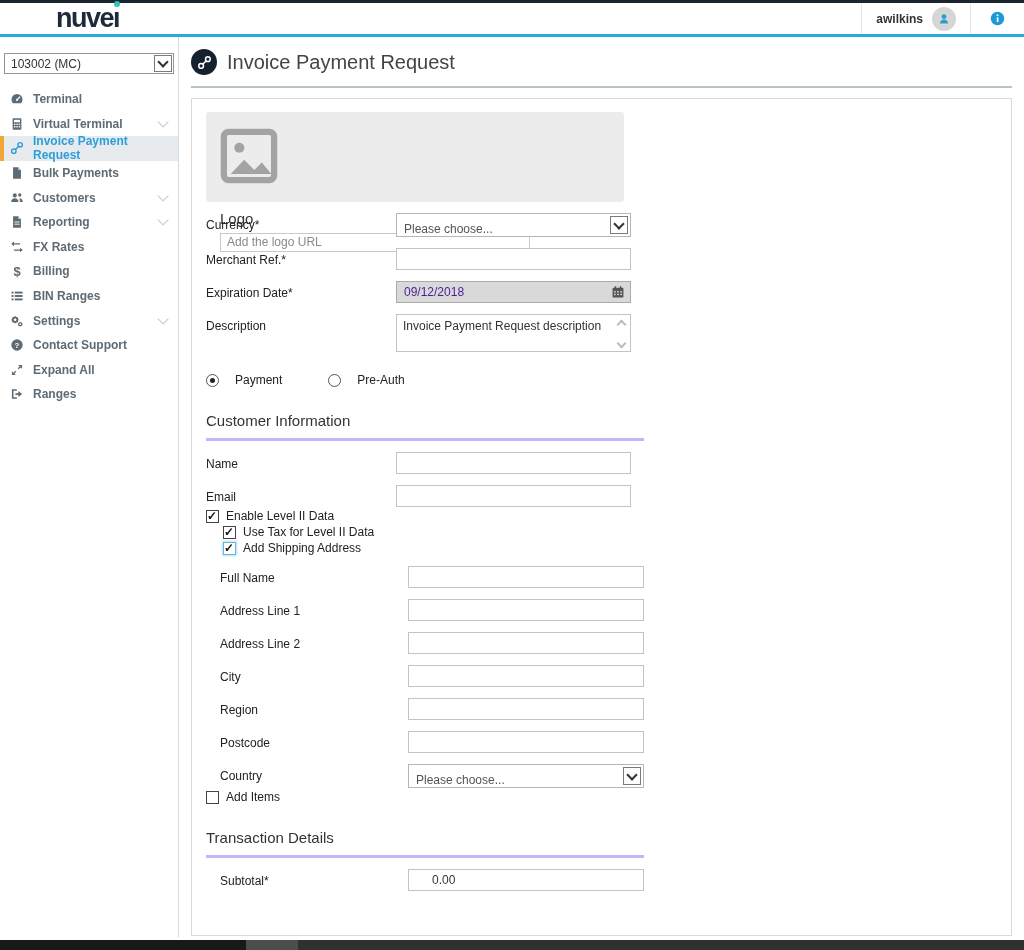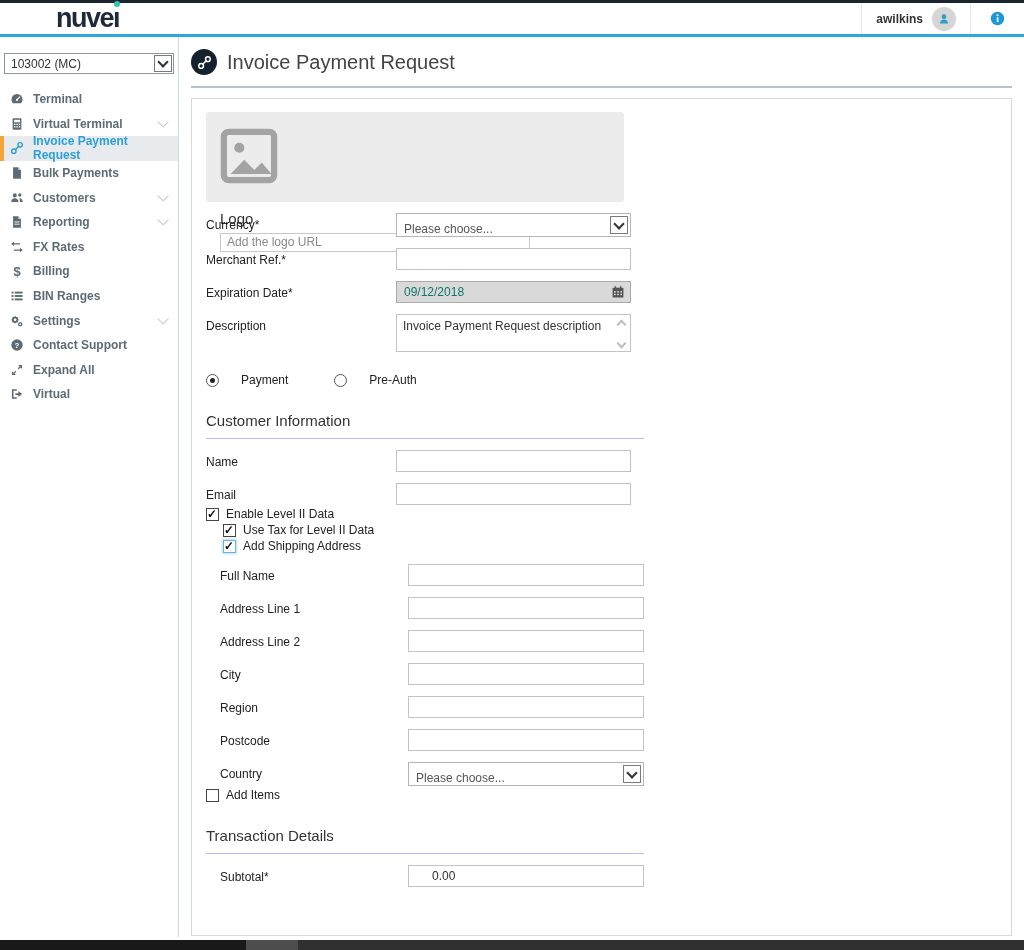--- a/index.html
+++ b/index.html
@@ -61,34 +61,34 @@
   .frow > label { width:190px; flex:none; font-size:12px; color:#222; padding-top:5px; }
   .frow.ship > label { width:202px; padding-left:14px; }
   .ctl { width:235px; position:relative; }
   .frow.ship .ctl { width:236px; }
   input.txt { width:100%; height:22px; border:1px solid #c3c3c3; font:12px "Liberation Sans", sans-serif;
     padding:0 23px; color:#333; }
   .fselect { position:relative; height:24px; border:1px solid #b5b5b5; background:#fff; display:flex;
     align-items:flex-end; padding-left:7px; font-size:12px; color:#555; cursor:pointer; }
   .fselect .sel-btn { right:2px; top:2px; bottom:2px; }
   .date-field { position:relative; height:22px; background:#d9d9d9; border:1px solid #ababab; display:flex;
-    align-items:center; padding:0 7px; font-size:12px; color:#0f766e; }
+    align-items:center; padding:0 7px; font-size:12px; color:#4c1d95; }
   .cal-ico { position:absolute; right:5px; top:3px; }
   textarea.desc { width:100%; height:38px; border:1px solid #c3c3c3; resize:none;
     font:12px "Liberation Sans", sans-serif; padding:4px 18px 3px 6px; color:#333; overflow:hidden; }
   .ta-chev { position:absolute; right:6px; width:7px; height:7px; }
   .ta-up { top:7px; border-left:2px solid #bdbdbd; border-top:2px solid #bdbdbd; transform:rotate(45deg); }
   .ta-down { bottom:9px; border-right:2px solid #bdbdbd; border-bottom:2px solid #bdbdbd; transform:rotate(45deg); }
 
   .radio-row { display:flex; gap:46px; margin-top:17px; padding-left:8px; }
-  .radio-opt { display:flex; align-items:center; gap:22px; font-size:12px; color:#222; cursor:pointer; }
+  .radio-opt { display:flex; align-items:center; gap:16px; font-size:12px; color:#222; cursor:pointer; }
   .radio { width:13px; height:13px; border:1px solid #555; border-radius:50%; background:#fff; position:relative; flex:none; }
   .radio.sel::after { content:""; position:absolute; left:3px; top:3px; width:5px; height:5px; border-radius:50%; background:#222; }
 
-  .sect { margin:25px 0 0 8px; font-size:15px; color:#333; padding-bottom:9px; border-bottom:1px solid #c4b5fd; width:438px; }
+  .sect { margin:25px 0 0 8px; font-size:15px; color:#333; padding-bottom:9px; border-bottom:3px solid #c4b5fd; width:438px; }
 
   .cbrow { display:flex; align-items:center; gap:7px; margin-top:2px; padding-left:8px; font-size:12px; color:#222; }
   .cbrow.ind { padding-left:25px; }
   .cb { width:13px; height:13px; border:1px solid #444; background:#fff; position:relative; display:inline-block; flex:none; cursor:pointer; }
   .cb.checked::after { content:"\2713"; position:absolute; left:0px; top:-2px; font-size:12px; font-weight:bold; color:#111; }
   .cb.focus { border-color:#6db3dc; box-shadow:0 0 2px 1px #bcdff2; }
 
   
   .hscroll { position:absolute; bottom:0; left:0; width:1024px; height:10px; background:#303030; }
   .hs-left { position:absolute; left:0; top:0; height:100%; width:246px; background:#191919; }
@@ -260,21 +260,21 @@
         </span>
       <span class="nav-label">Expand All</span>
     </div>
     <div class="nav-item">
       <span class="nav-ico">
           <svg viewBox="0 0 16 16" fill="currentColor">
             <path d="M2.2 2.5h5.6v1.8H4v7.4h3.8v1.8H2.2z"></path>
             <path d="M9.6 4.6 13.8 8l-4.2 3.4V9H6.2V7h3.4z"></path>
           </svg>
         </span>
-      <span class="nav-label">Virtual</span>
+      <span class="nav-label">Ranges</span>
     </div>
   </div>
 
   <div class="main">
     <div class="title-row">
       <span class="title-icon">
         <svg width="15" height="15" viewBox="0 0 16 16">
             <line x1="5.9" y1="10.1" x2="10.1" y2="5.9" stroke="#fff" stroke-width="1.7"></line>
             <circle cx="4.4" cy="11.6" r="2.5" fill="none" stroke="#fff" stroke-width="1.6"></circle>
             <circle cx="11.6" cy="4.4" r="2.5" fill="none" stroke="#fff" stroke-width="1.6"></circle>

